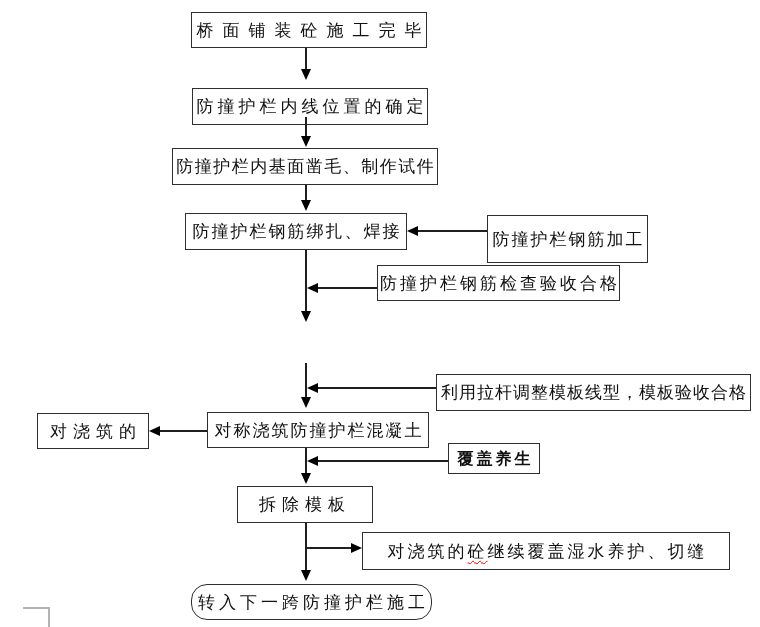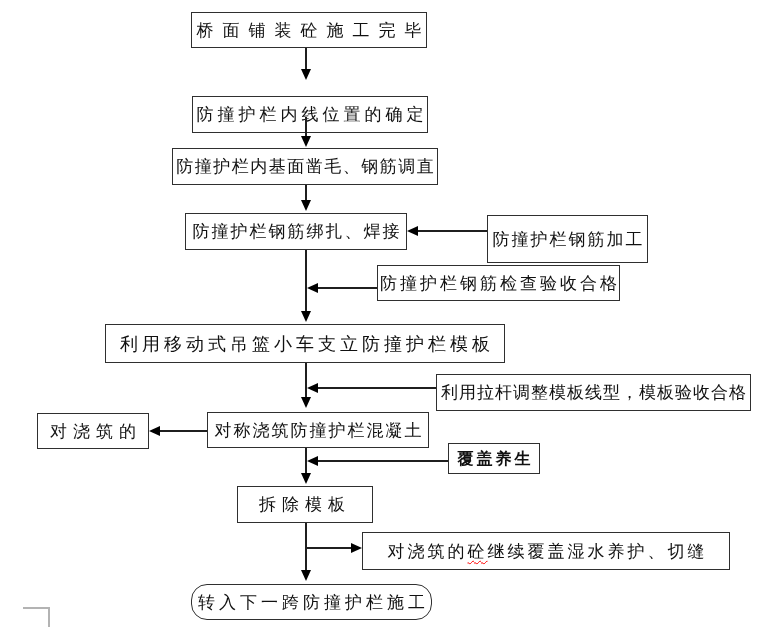--- a/index.html
+++ b/index.html
@@ -76,31 +76,30 @@
     background: #b3b3b3;
   }
 </style>
 </head>
 <body>
 
 <div class="canvas">
 
   <div class="node" style="left:191px; top:12px;  width:236px; height:36px; letter-spacing:9px; padding-left:9px;">桥面铺装砼施工完毕</div>
 
-  <div class="node" style="left:192px; top:96px;  width:236px; height:37px; letter-spacing:4px; padding-left:4px;">防撞护栏内线位置的确定</div>
+  <div class="node" style="left:192px; top:88px;  width:236px; height:37px; letter-spacing:4px; padding-left:4px;">防撞护栏内线位置的确定</div>
 
-  <div class="node" style="left:172px; top:148px; width:266px; height:37px; letter-spacing:1.5px; padding-left:1.5px;">防撞护栏内基面凿毛、钢筋调直</div>
+  <div class="node" style="left:172px; top:148px; width:266px; height:37px; letter-spacing:1.5px; padding-left:1.5px;">防撞护栏内基面凿毛、制作试件</div>
 
   <div class="node" style="left:185px; top:213px; width:222px; height:37px; letter-spacing:2px; padding-left:2px;">防撞护栏钢筋绑扎、焊接</div>
 
   <div class="node" style="left:487px; top:215px; width:161px; height:48px; letter-spacing:2px; padding-left:2px;">防撞护栏钢筋加工</div>
 
   <div class="node" style="left:377px; top:265px; width:243px; height:36px; letter-spacing:3px; padding-left:3px;">防撞护栏钢筋检查验收合格</div>
 
-  <div class="node" style="left:105px; top:324px; width:400px; height:39px; font-size:18px; letter-spacing:4px; padding-left:4px;">利用移动式吊篮小车支立防撞护栏模板</div>
 
   <div class="node" style="left:436px; top:374px; width:315px; height:37px; letter-spacing:1px; padding-left:1px;">利用拉杆调整模板线型，模板验收合格</div>
 
   <div class="node" style="left:207px; top:412px; width:222px; height:36px; letter-spacing:2px; padding-left:2px;">对称浇筑防撞护栏混凝土</div>
 
   <div class="node" style="left:37px;  top:413px; width:112px; height:36px; letter-spacing:6px; padding-left:6px;">对浇筑的</div>
 
   <div class="node" style="left:448px; top:443px; width:92px;  height:31px; font-size:16px; letter-spacing:3px; padding-left:3px;font-weight:bold;">覆盖养生</div>
 
   <div class="node" style="left:237px; top:486px; width:136px; height:37px; letter-spacing:6px; padding-left:0;">拆除模板</div>

